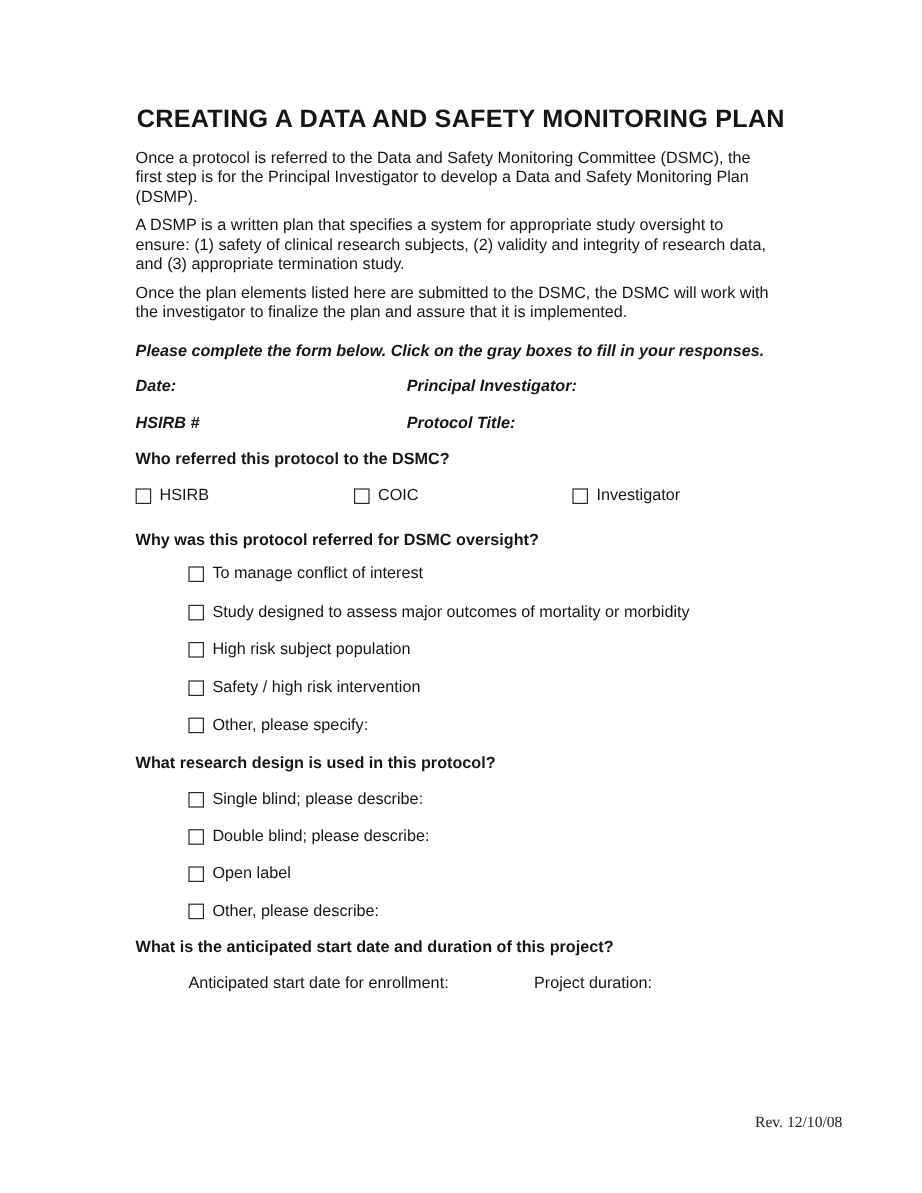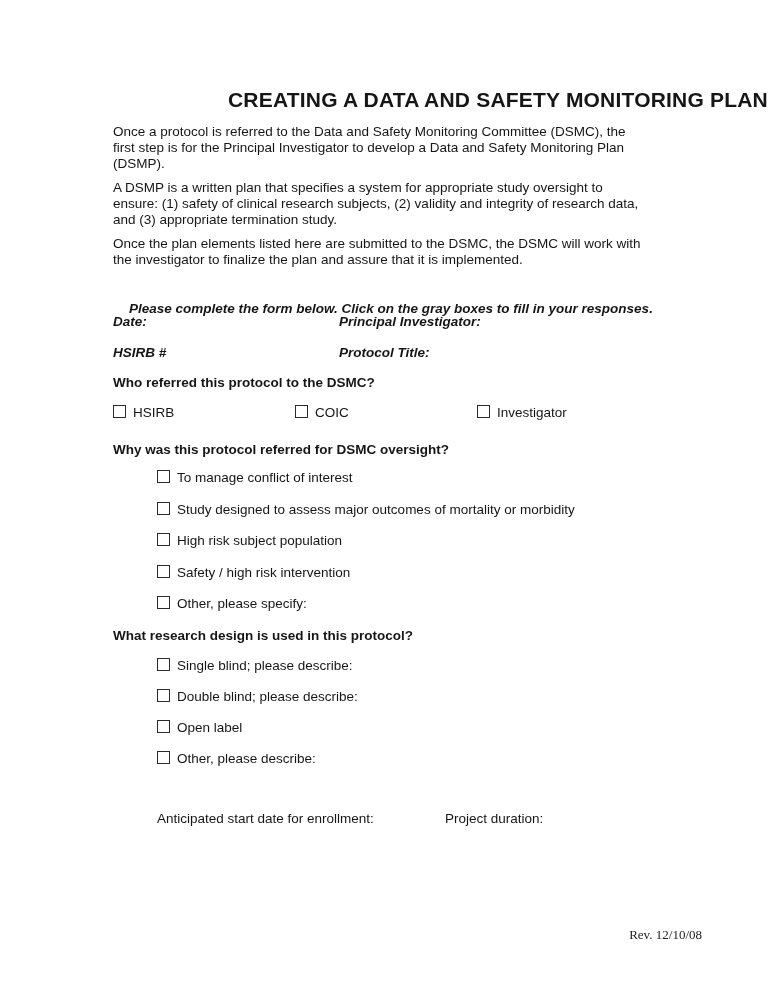--- a/index.html
+++ b/index.html
@@ -17,58 +17,58 @@
     line-height: 16px;
     color: #161616;
     overflow: hidden;
   }
   .doc-title {
     position: absolute;
     top: 88px;
     left: 0;
     width: 768px;
     margin: 0;
-    text-align: right;
+    text-align: center;
     font-size: 21px;
     line-height: 24px;
     font-weight: bold;
     letter-spacing: 0.2px;
   }
   .para {
     position: absolute;
     left: 113px;
     width: 560px;
     margin: 0;
     white-space: pre-line;
   }
   .instruction {
     position: absolute;
     left: 113px;
     top: 285px;
-    margin: 16px;
+    margin: 0;
     font-weight: bold;
     font-style: italic;
     white-space: nowrap;
   }
   .field-label {
     position: absolute;
     font-weight: bold;
     font-style: italic;
     white-space: nowrap;
   }
   .question {
     position: absolute;
     left: 113px;
     font-weight: bold;
     white-space: nowrap;
   }
   .opt {
     position: absolute;
     display: flex;
-    align-items: flex-start;
+    align-items: center;
     white-space: nowrap;
     height: 16px;
   }
   .checkbox {
     display: inline-block;
     width: 11px;
     height: 11px;
     border: 1px solid #2b2b2b;
     background: #ffffff;
     margin-right: 7px;
@@ -162,19 +162,20 @@
   </div>
   <div class="opt" style="top:720px; left:157px">
     <span class="checkbox"></span>
     <span>Open label</span>
   </div>
   <div class="opt" style="top:751px; left:157px">
     <span class="checkbox"></span>
     <span>Other, please describe:</span>
   </div>
 
+  <div class="question" style="top:781px">What is the anticipated start date and duration of this project?</div>
 
   <div class="plain-label" style="top:811px; left:157px">Anticipated start date for enrollment:</div>
   <div class="plain-label" style="top:811px; left:445px">Project duration:</div>
 
   <div class="footer-rev">Rev. 12/10/08</div>
 
 </div>
 
 </body></html>

